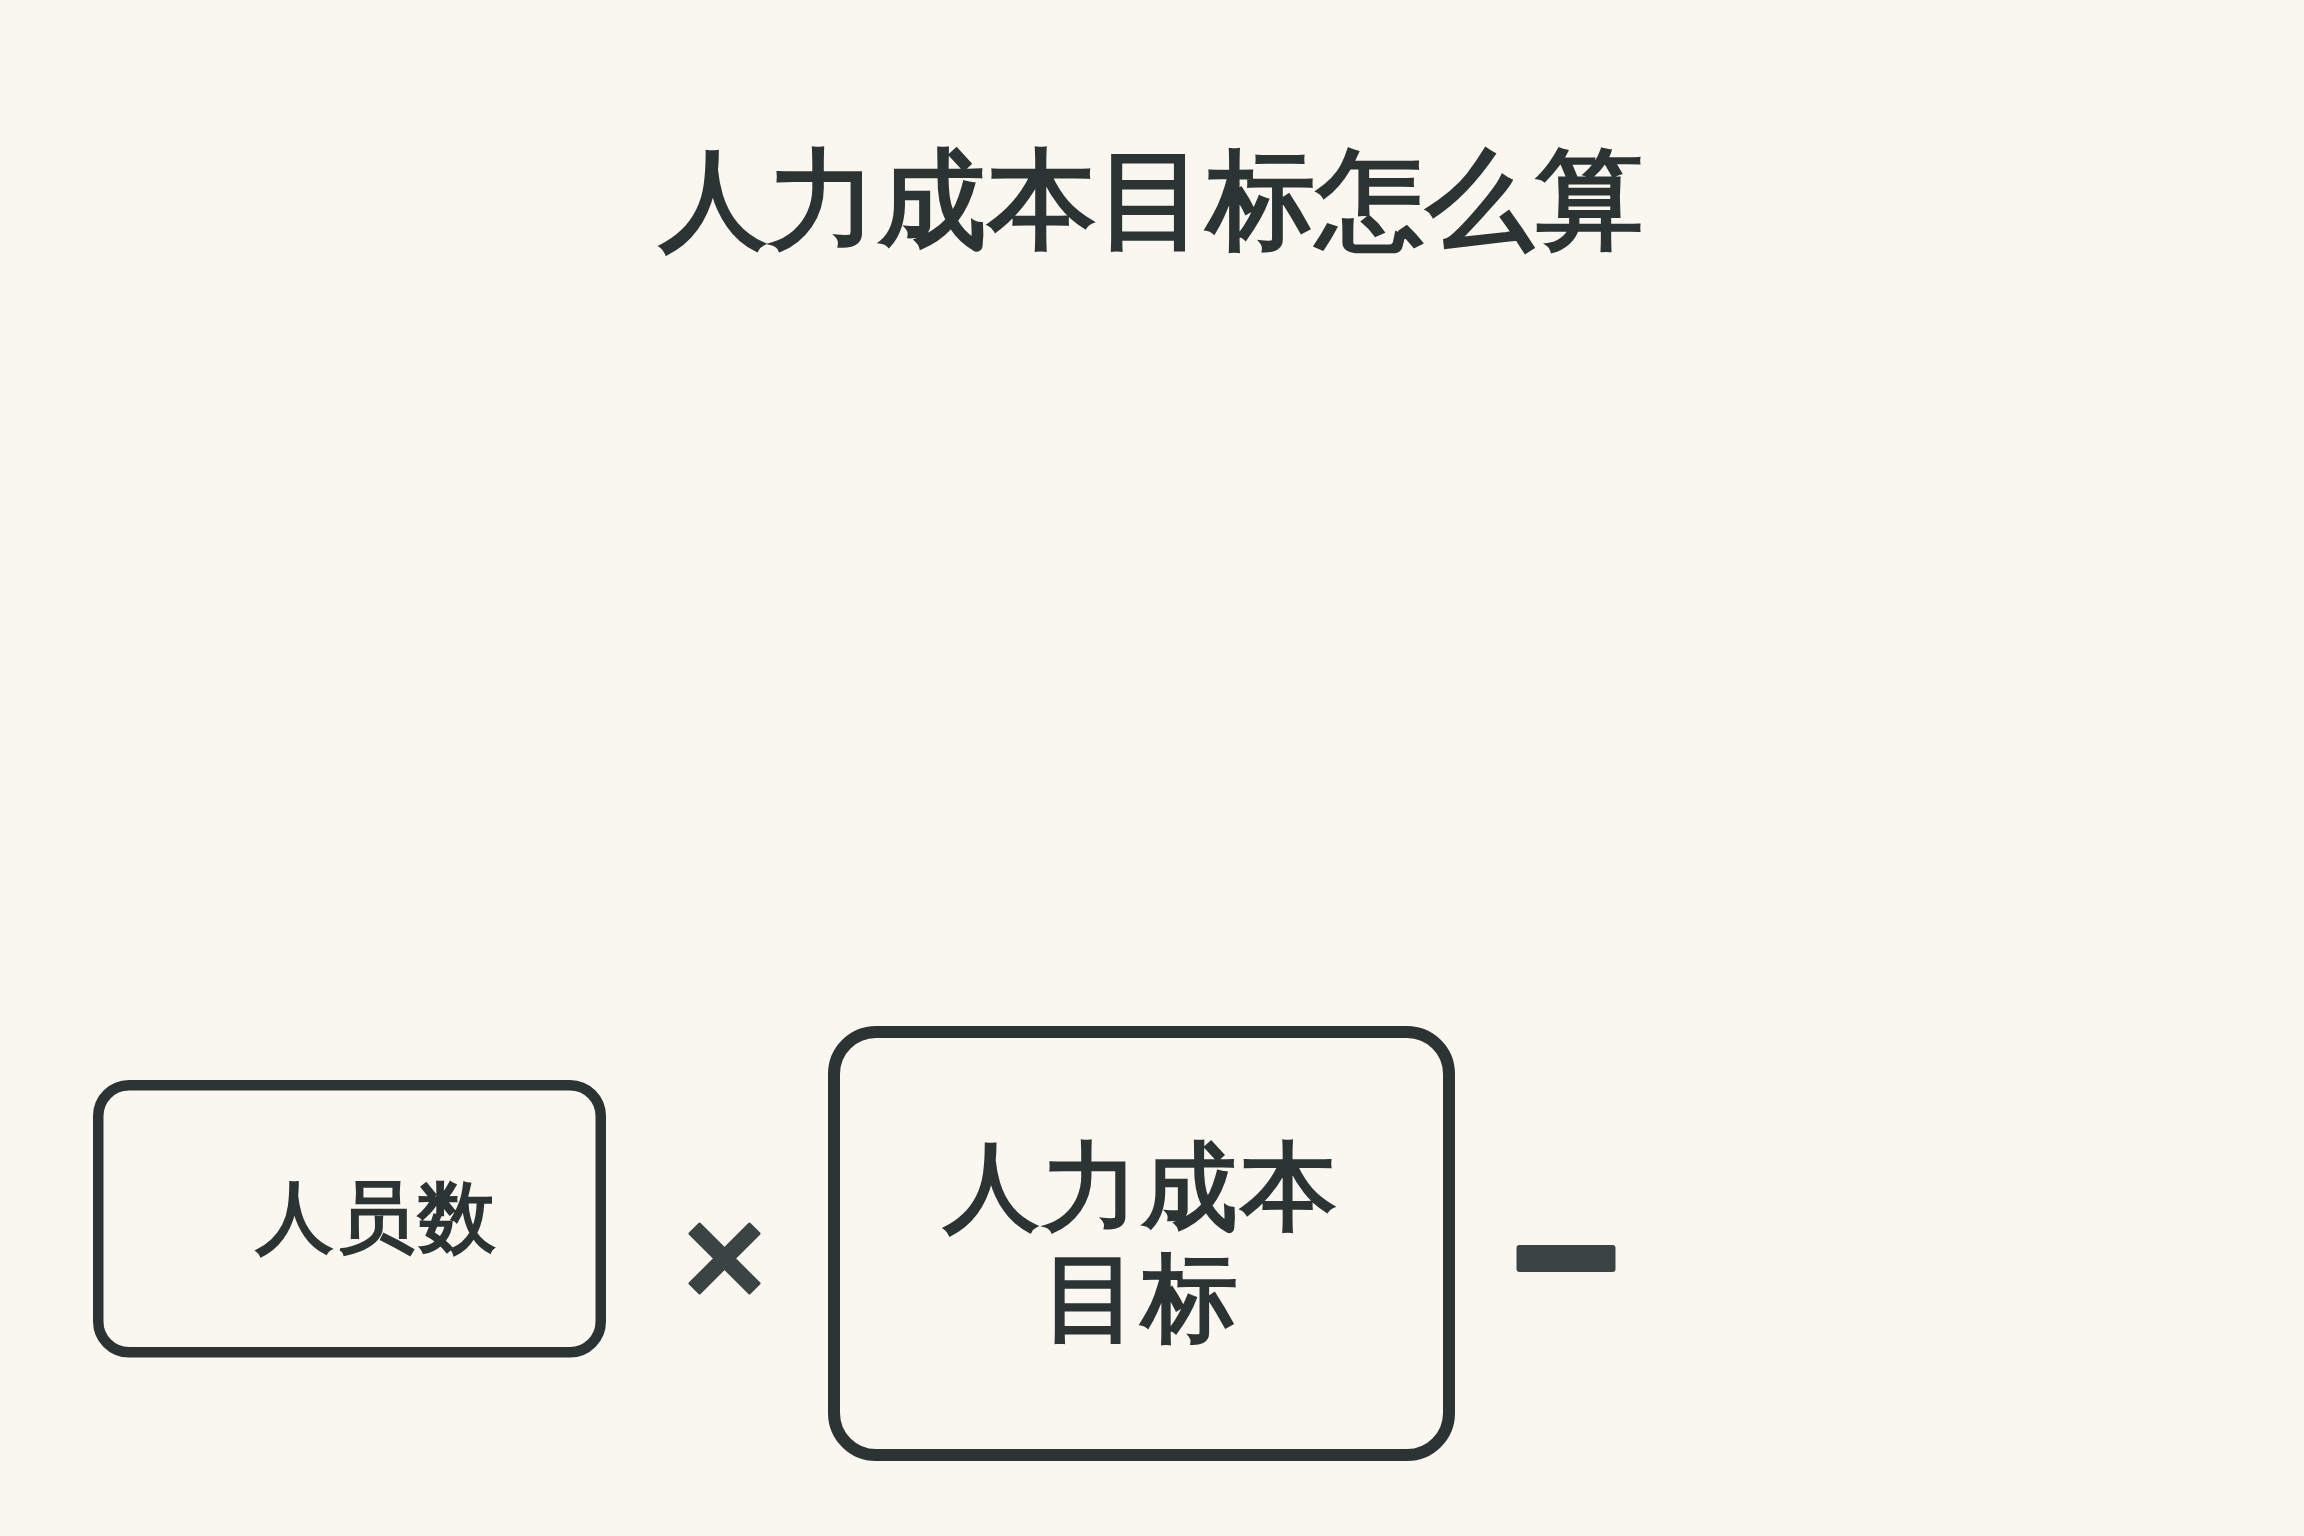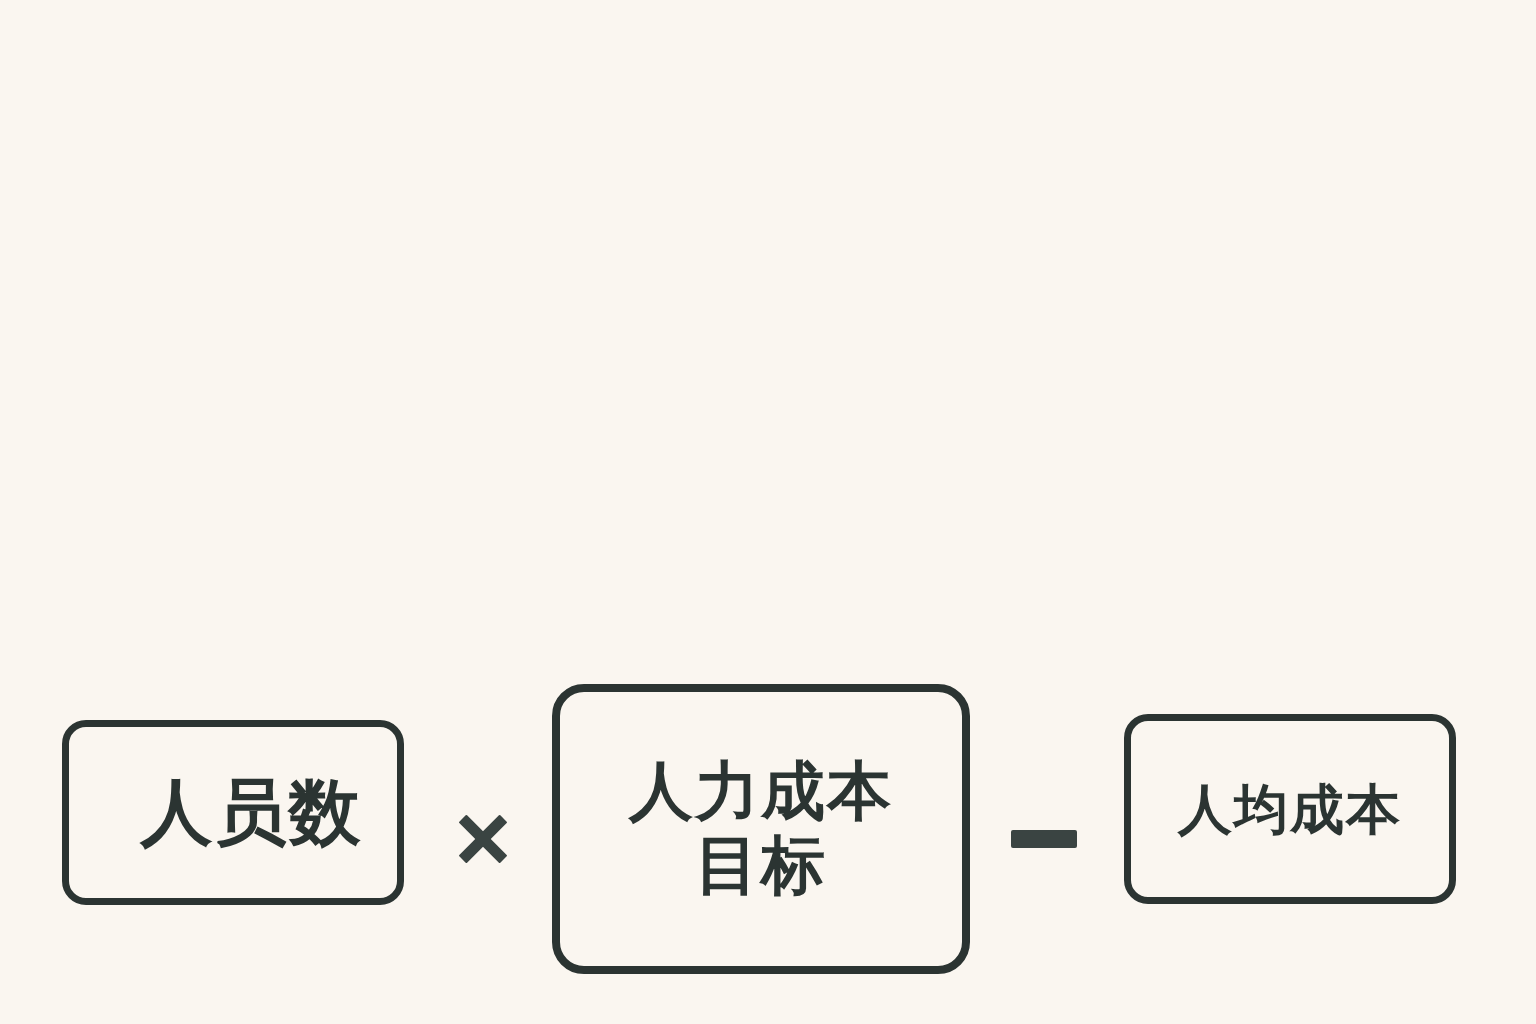--- a/index.html
+++ b/index.html
@@ -61,21 +61,21 @@
     color: #2b3432;
     font-weight: 700;
     text-align: center;
     line-height: 1.15;
     white-space: pre-line;
   }
 
   
   #box-headcount {
     left: 62px;  top: 378px;  width: 342px; height: 185px;
-    font-size: 72px; letter-spacing: 2px; padding-left: 37px;
+    font-size: 52px; letter-spacing: 2px; padding-left: 37px;
   }
   #box-labor-cost-target {
     left: 552px; top: 342px;  width: 418px; height: 290px;
     font-size: 64px; letter-spacing: 2px;
     border-width: 8px; border-radius: 32px;
   }
   #box-avg-cost-top {
     left: 1124px; top: 372px; width: 332px; height: 190px;
     font-size: 54px; letter-spacing: 2px;
   }
@@ -116,38 +116,38 @@
     height: 100%;
     background: #3a4442;
     border-radius: 2px;
   }
 </style>
 </head>
 <body>
 
 <div class="canvas">
 
+  <div class="page-title">人力成本目标怎么算</div>
 
   <div class="formula-row" id="row-top">
 
     <div class="term-box" id="box-headcount">人员数</div>
 
     <div class="operator" id="op-multiply">
       <span class="bar a"></span>
       <span class="bar b"></span>
     </div>
 
     <div class="term-box" id="box-labor-cost-target">人力成本
 目标</div>
 
     <div class="operator" id="op-minus-top">
       <span class="minus-bar"></span>
     </div>
 
-    <div class="term-box" id="box-avg-cost-top">人均成本</div>
   </div>
 
   <div class="formula-row" id="row-bottom">
 
     
 
     
 
     
   </div>

